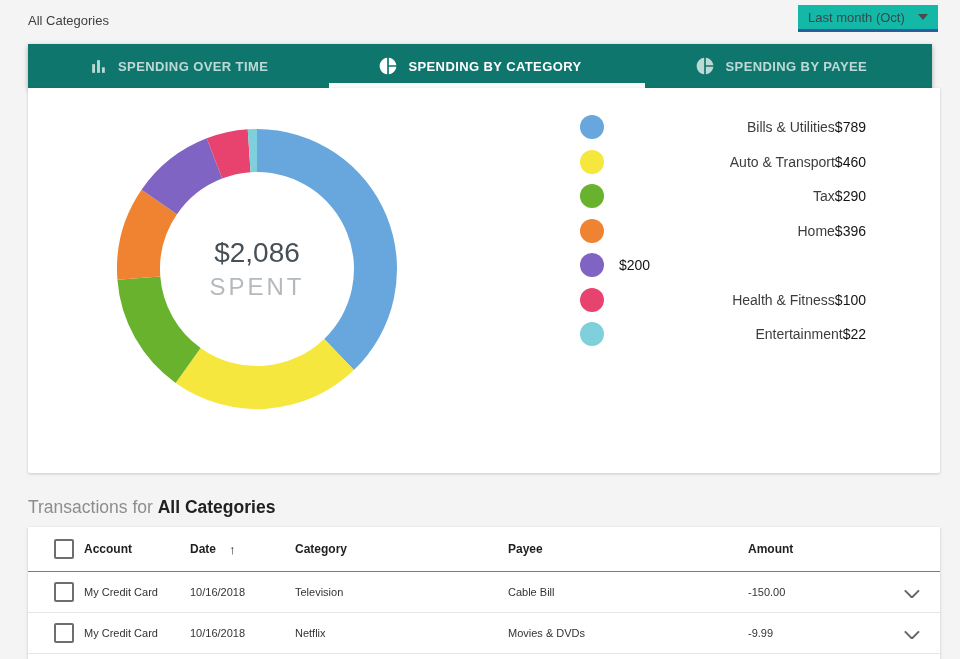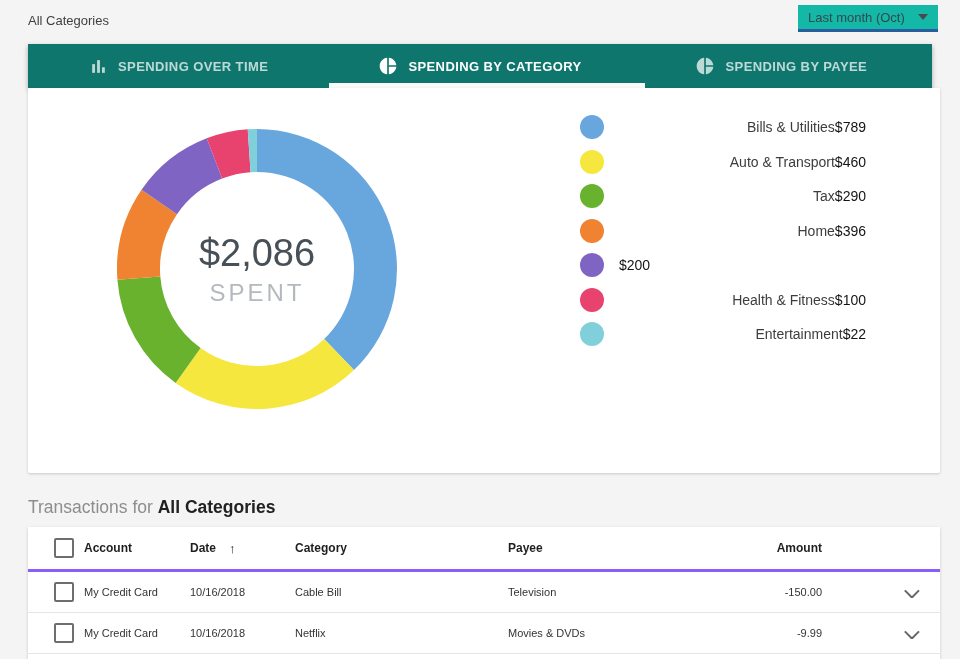--- a/index.html
+++ b/index.html
@@ -41,44 +41,44 @@
     background:#fff;box-shadow:0 1px 3px rgba(0,0,0,0.18);
     border-radius:0 0 2px 2px;
   }
   .donut-wrap{position:absolute;left:88px;top:40px;width:282px;height:282px;}
   .donut-wrap svg{display:block;}
   .donut-center{
     position:absolute;left:0;top:0;width:100%;height:100%;
     display:flex;flex-direction:column;align-items:center;justify-content:center;
     pointer-events:none;
   }
-  .donut-amount{font-size:38px;color:#474f57;}
+  .donut-amount{font-size:28px;color:#474f57;}
   .donut-label{font-size:24px;color:#b4b9bd;letter-spacing:3px;margin-top:4px;}
   .legend{position:absolute;left:552px;top:27px;width:286px;}
   .legend-row{display:flex;align-items:center;height:24px;margin-bottom:10.5px;cursor:pointer;}
   .legend-dot{width:24px;height:24px;border-radius:50%;margin-right:15px;flex:0 0 auto;}
   .legend-label{font-size:14px;color:#3d3d3d;flex:1;text-align:right;}
   .legend-amount{font-size:14px;color:#141414;}
   
   .tx-heading{position:absolute;left:28px;top:497px;font-size:17.5px;color:#8d8d8d;}
   .tx-heading b{color:#212121;font-weight:700;}
   .table-card{
     position:absolute;left:28px;top:527px;width:912px;height:160px;
     background:#fff;box-shadow:0 1px 3px rgba(0,0,0,0.18);
   }
   .trow{
     display:grid;
     grid-template-columns:56px 106px 105px 213px 240px 74px 1fr 60px;
     align-items:center;box-sizing:border-box;
   }
-  .trow.header{height:45px;border-bottom:3px solid #8b5cf6;font-size:12px;font-weight:700;color:#1f1f1f;}
+  .trow.header{height:45px;border-bottom:1px solid #8b5cf6;font-size:12px;font-weight:700;color:#1f1f1f;}
   .trow.body{height:41px;border-bottom:1px solid #e6e6e6;font-size:11px;color:#333;cursor:pointer;}
   .cell{overflow:hidden;white-space:nowrap;}
   .cell.cb{padding-left:26px;}
-  .cell.amount{text-align:right;}
+  .cell.amount{}
   .cell.chev{display:flex;justify-content:center;}
   .checkbox{
     display:inline-block;width:16px;height:16px;border:2px solid #6e6e6e;
     border-radius:2px;background:#fff;cursor:pointer;vertical-align:middle;
   }
   .datecell{display:flex;align-items:center;gap:13px;}
   .sort-arrow{font-weight:700;color:#1f1f1f;font-size:13px;}
   .chev-i{
     display:inline-block;width:9px;height:9px;
     border-right:2px solid #666;border-bottom:2px solid #666;
@@ -193,22 +193,22 @@
     <span class="cell">Payee</span>
     <span class="cell amount">Amount</span>
     <span class="cell"></span>
     <span class="cell"></span>
   </div>
   <div id="tx-body">
       <div class="trow body">
         <span class="cell cb"><span class="checkbox"></span></span>
         <span class="cell">My Credit Card</span>
         <span class="cell">10/16/2018</span>
+        <span class="cell">Television</span>
         <span class="cell">Cable Bill</span>
-        <span class="cell">Television</span>
         <span class="cell amount">-150.00</span>
         <span class="cell"></span>
         <span class="cell chev">
           <i class="chev-i"></i>
         </span>
       </div>
       <div class="trow body">
         <span class="cell cb"><span class="checkbox"></span></span>
         <span class="cell">My Credit Card</span>
         <span class="cell">10/16/2018</span>

